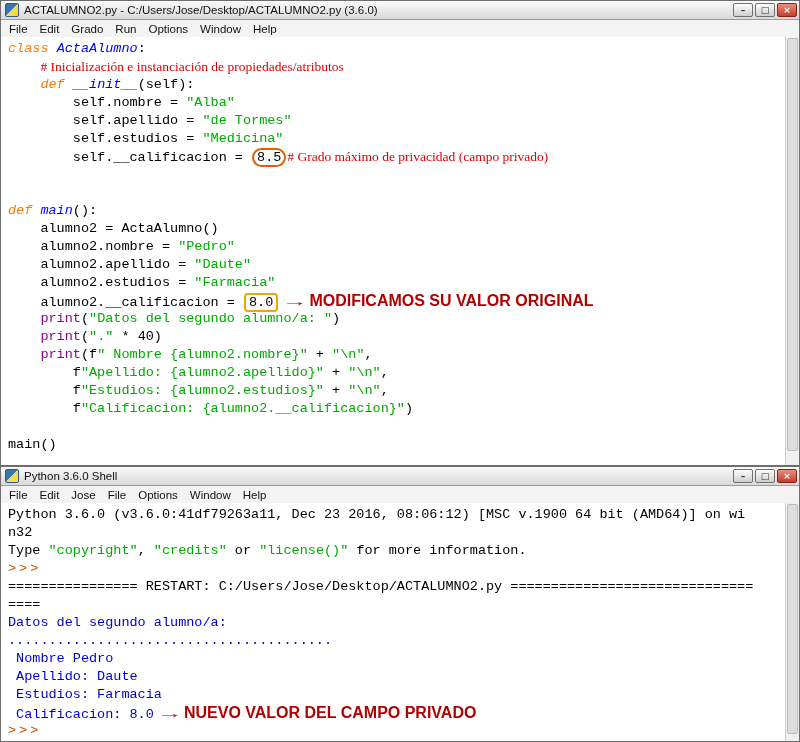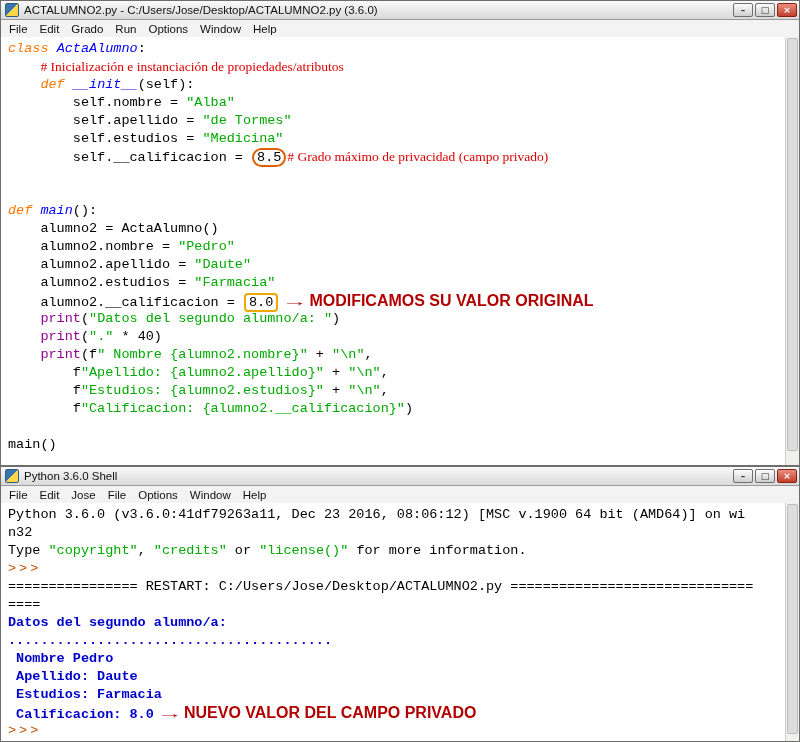--- a/index.html
+++ b/index.html
@@ -33,21 +33,21 @@
   .scrollbar{position:absolute;top:0;right:0;bottom:0;width:13px;background:#f0f0ef;border-left:1px solid #cfcfcf;}
   .scroll-thumb{position:absolute;top:1px;left:1px;right:1px;height:96%;background:#dddddd;
                 border:1px solid #bdbdbd;border-radius:2px;}
 
   .tok-kw{color:var(--c-keyword);font-style:italic;}
   .tok-name{color:var(--c-defname);font-style:italic;}
   .tok-str{color:var(--c-string);}
   .tok-com{color:var(--c-comment);font-family:Liberation Serif, serif;}
   .tok-blt{color:var(--c-builtin);}
   .tok-pl{color:#000;}
-  .tok-out{color:var(--c-output);font-weight:bold;}
+  .tok-out{color:var(--c-output);}
   .tok-prm{color:var(--c-prompt);letter-spacing:3px;}
   .tok-box1{border:2px solid var(--c-circle_highlight);border-radius:10px;padding:0 3px;margin:8px 1px;}
   .tok-box2{border:2px solid var(--c-box_highlight);border-radius:4px;padding:0 3px;margin:0 1px;}
   .tok-arrow{color:var(--c-annotation);font-weight:bold;display:inline-block;
              transform:scaleX(1.9);transform-origin:left center;margin:0 14px 0 8px;}
   .tok-note{color:var(--c-annotation);font-weight:bold;font-family:"Liberation Sans",sans-serif;font-size:16px;}
 </style>
 </head>
 <body>
 

